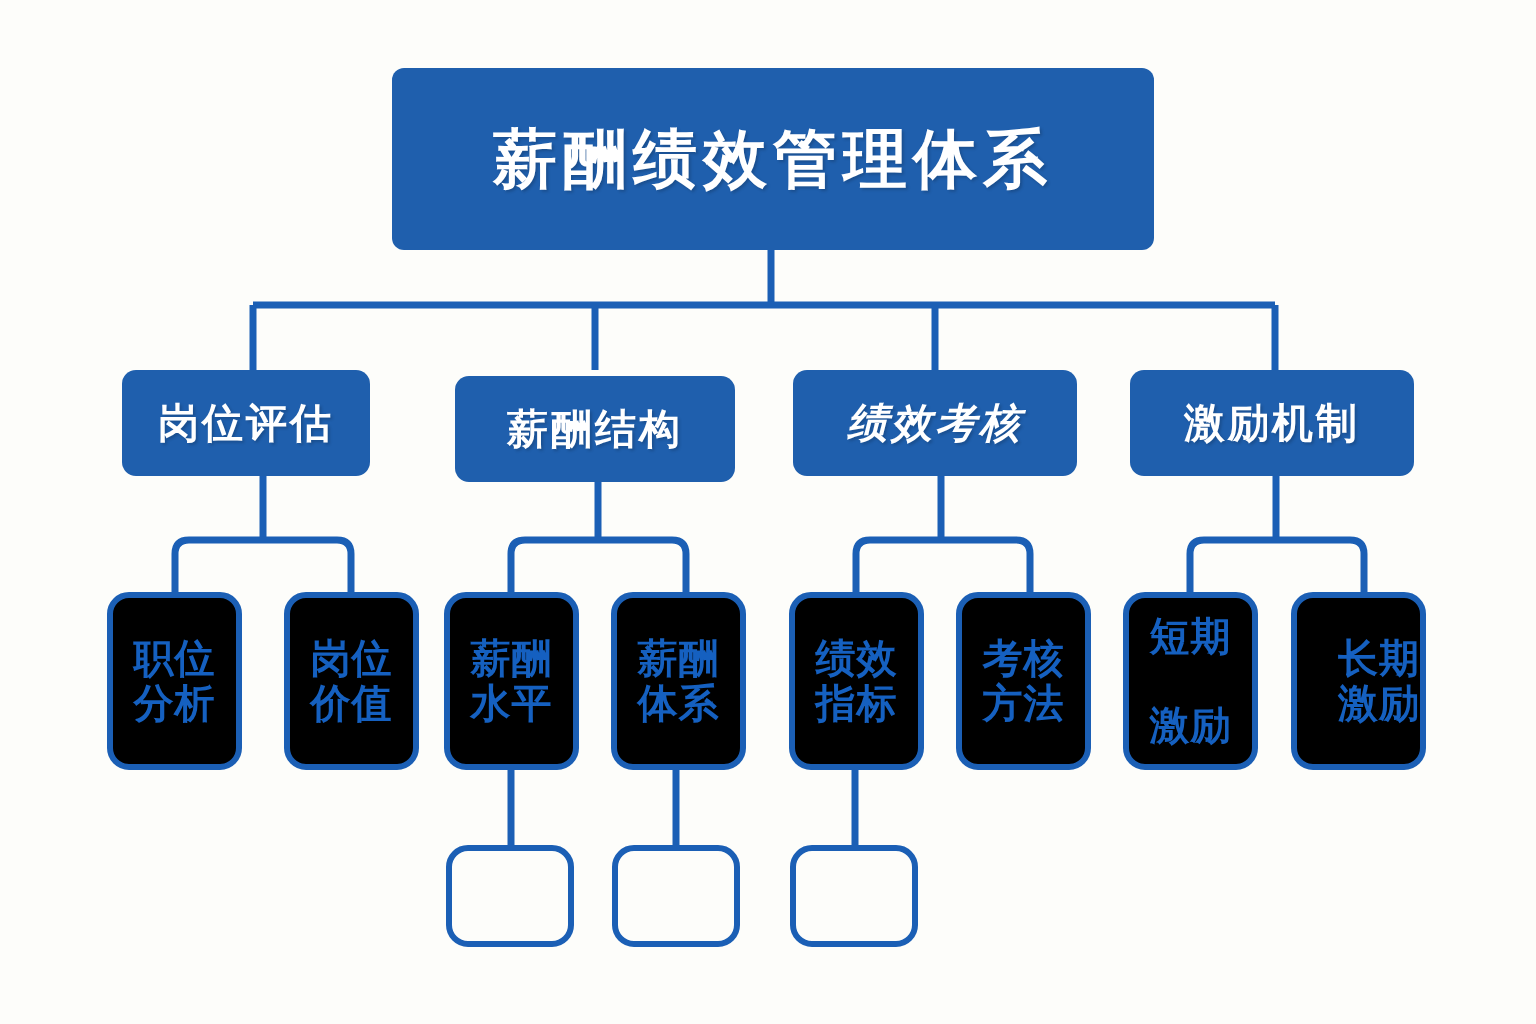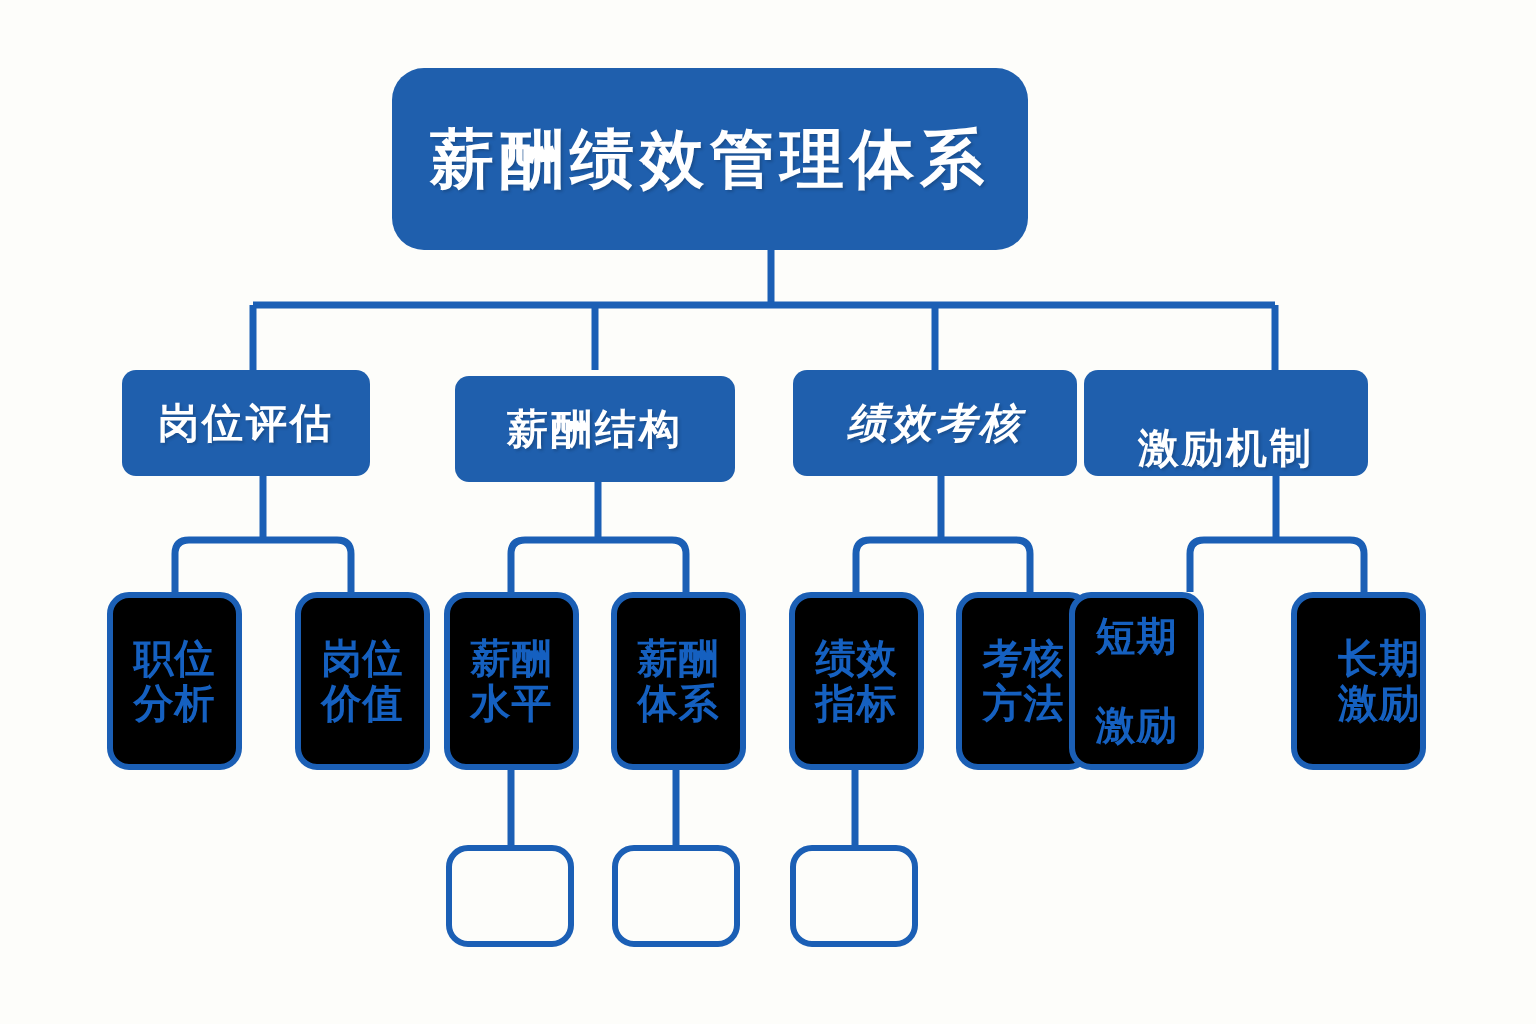--- a/index.html
+++ b/index.html
@@ -33,24 +33,24 @@
     box-sizing: border-box;
     display: flex;
     align-items: center;
     justify-content: center;
     text-align: center;
   }
   
   .root {
     left: 392px;
     top: 68px;
-    width: 636px;
+    width: 762px;
     height: 182px;
     background: #1f5fad;
-    border-radius: 32px;
+    border-radius: 12px;
     color: #ffffff;
     font-size: 64px;
     font-weight: bold;
     letter-spacing: 6px;
     text-shadow: 2px 2px 3px rgba(0,0,0,0.18);
   }
   
   .lvl2 {
     top: 370px;
     height: 106px;
@@ -58,46 +58,46 @@
     border-radius: 14px;
     color: #ffffff;
     font-size: 41px;
     font-weight: bold;
     letter-spacing: 3px;
     text-shadow: 2px 2px 3px rgba(0,0,0,0.18);
   }
   .lvl2.n0 { left: 122px; width: 248px; }
   .lvl2.n1 { left: 455px; width: 280px; margin-top: 6px; }
   .lvl2.n2 { left: 793px; width: 284px; font-style: italic; }
-  .lvl2.n3 { left: 1084px; width: 284px; align-items: flex-end; }
+  .lvl2.n3 { left: 1130px; width: 284px; }
 
   
   .lvl3 {
     top: 592px;
     width: 135px;
     height: 178px;
     background: #000000;
     border: 6px solid #1b5fb5;
     border-radius: 22px;
     color: #1560c0;
     font-size: 40px;
     font-weight: bold;
     line-height: 1.12;
     letter-spacing: 1px;
     flex-direction: column;
   }
   .lvl3 .ln { display: block; }
 
   .lvl3.i0 { left: 107px; }
-  .lvl3.i1 { left: 295px; }
+  .lvl3.i1 { left: 284px; }
   .lvl3.i2 { left: 444px; }
   .lvl3.i3 { left: 611px; }
   .lvl3.i4 { left: 789px; }
   .lvl3.i5 { left: 956px; }
-  .lvl3.i6 { left: 1069px; gap: 44px; }
+  .lvl3.i6 { left: 1123px; gap: 44px; }
   .lvl3.i7 { left: 1291px; align-items: flex-end; }
 
   
   .lvl4 {
     top: 845px;
     width: 128px;
     height: 102px;
     background: #fdfdfa;
     border: 6px solid #1b5fb5;
     border-radius: 22px;

